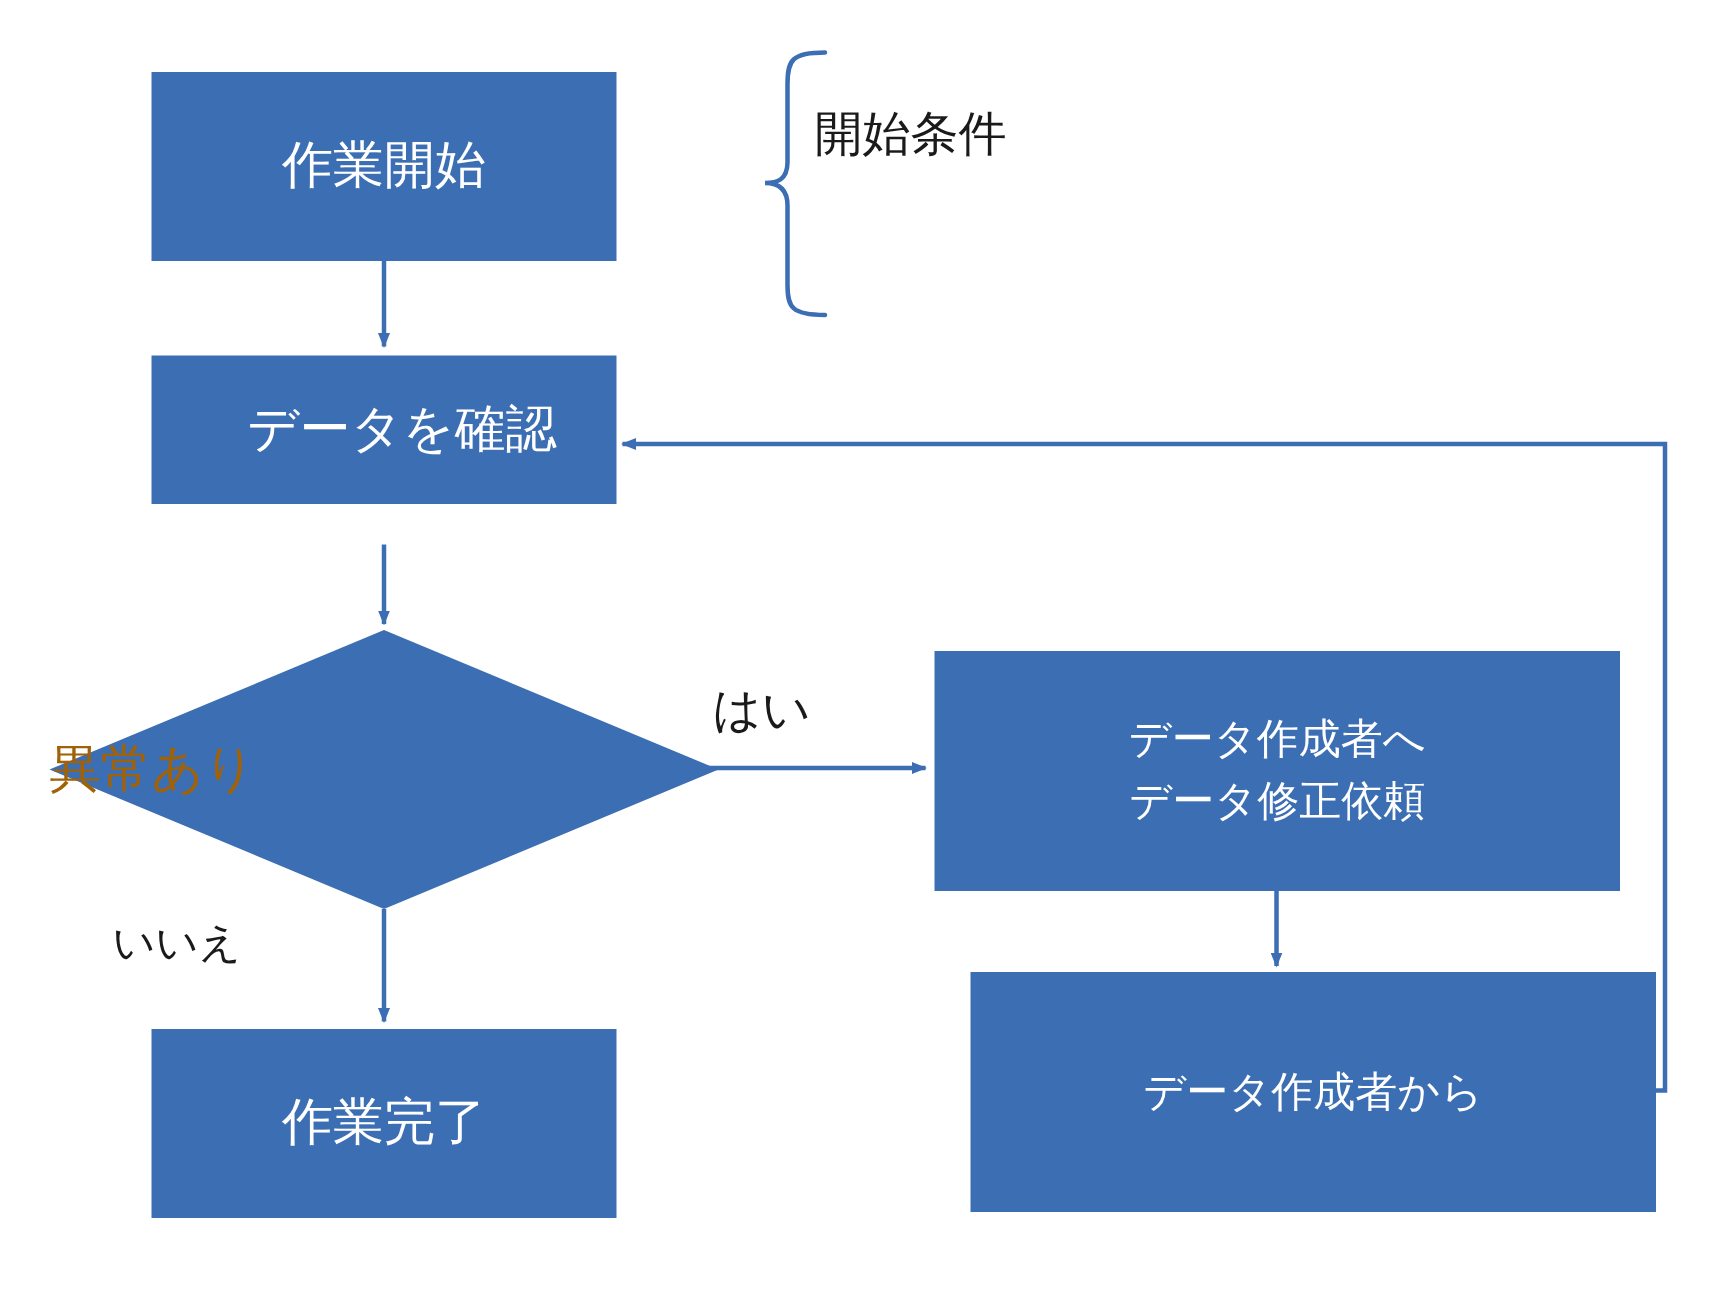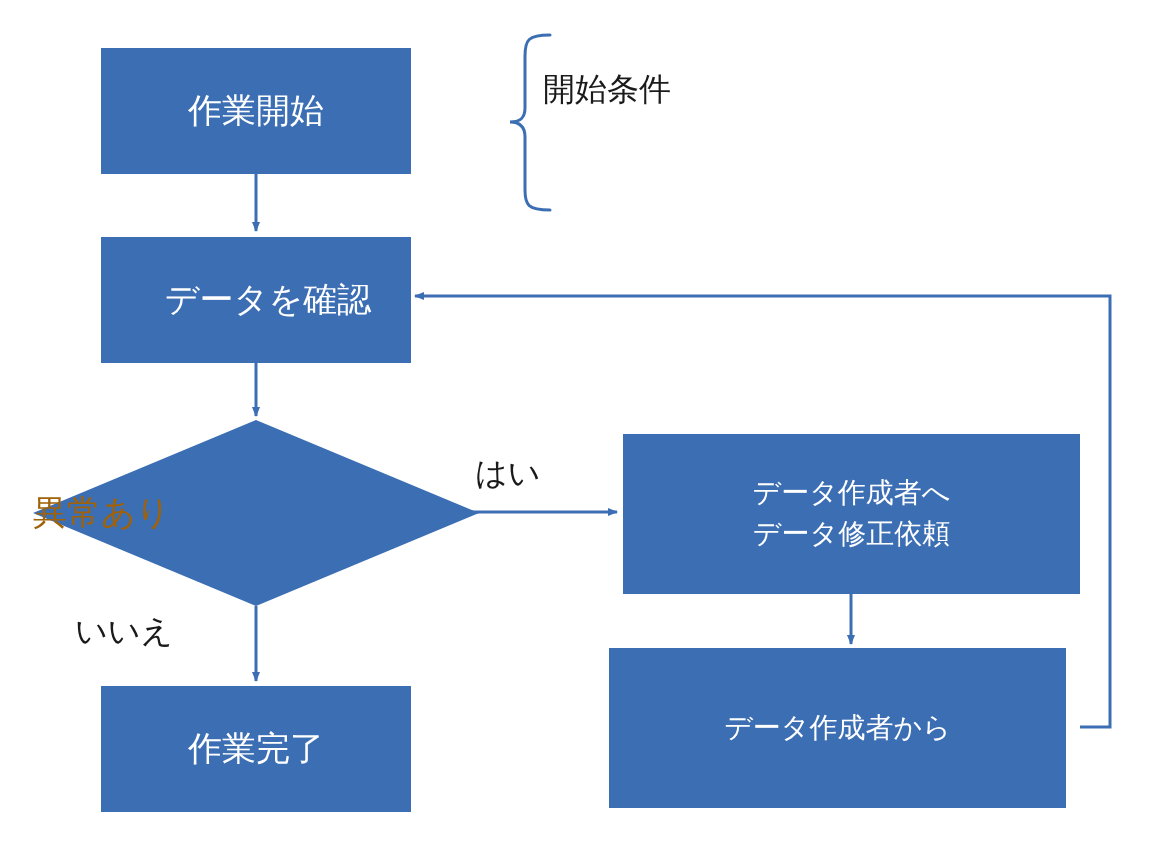--- a/index.html
+++ b/index.html
@@ -98,21 +98,21 @@
 
     <path d="M1057,727 L1087,727 L1087,296 L392,296" stroke="#3c6eb4" stroke-width="3" fill="none" marker-end="url(#arrow)"></path>
 
     <path d="M527,35 C505,35 502,40 502,56 L502,108 C502,120 495,122 487,122 C495,122 502,125 502,137 L502,190 C502,205 505,210 527,210" stroke="#3c6eb4" stroke-width="3" fill="none" stroke-linecap="round"></path>
   </svg>
 
   <div class="node rect" style="left:78px; top:48px; width:310px; height:126px; font-size:34px;">
     <span class="line">作業開始</span>
   </div>
 
-  <div class="node rect" style="left:78px; top:237px; width:310px; height:126px; font-size:34px;padding-left:24px;">
+  <div class="node rect" style="left:78px; top:237px; width:310px; height:99px; font-size:34px;padding-left:24px;">
     <span class="line">データを確認</span>
   </div>
 
   <div class="diamond-wrap" style="left:10px; top:420px; width:446px; height:186px;">
     <svg class="diamond-shape" viewBox="0 0 446 186" preserveAspectRatio="none">
       <polygon points="223,0 446,93 223,186 0,93" fill="#3c6eb4"></polygon>
     </svg>
     <div class="diamond-label" style="font-size:34px;">
       <span class="line">異常あり</span>
     </div>
@@ -120,25 +120,25 @@
 
   <div class="node rect" style="left:78px; top:686px; width:310px; height:126px; font-size:34px;">
     <span class="line">作業完了</span>
   </div>
 
   <div class="node rect" style="left:600px; top:434px; width:457px; height:160px; font-size:28px;">
     <span class="line">データ作成者へ</span>
     <span class="line">データ修正依頼</span>
   </div>
 
-  <div class="node rect" style="left:586px; top:648px; width:457px; height:160px; font-size:28px;">
+  <div class="node rect" style="left:624px; top:648px; width:457px; height:160px; font-size:28px;">
     <span class="line">データ作成者から</span>
   </div>
 
   <div class="edge-label" style="left:452px; top:452px; font-size:32px;text-align:right;">はい</div>
 
-  <div class="edge-label" style="left:52px; top:610px; font-size:32px;">いいえ</div>
+  <div class="edge-label" style="left:52px; top:610px; font-size:28px;">いいえ</div>
 
   <div class="brace-label" style="left:520px; top:62px; font-size:32px;">
     <span class="line">開始条件</span>
   </div>
 
 </div>
 
 </body></html>

